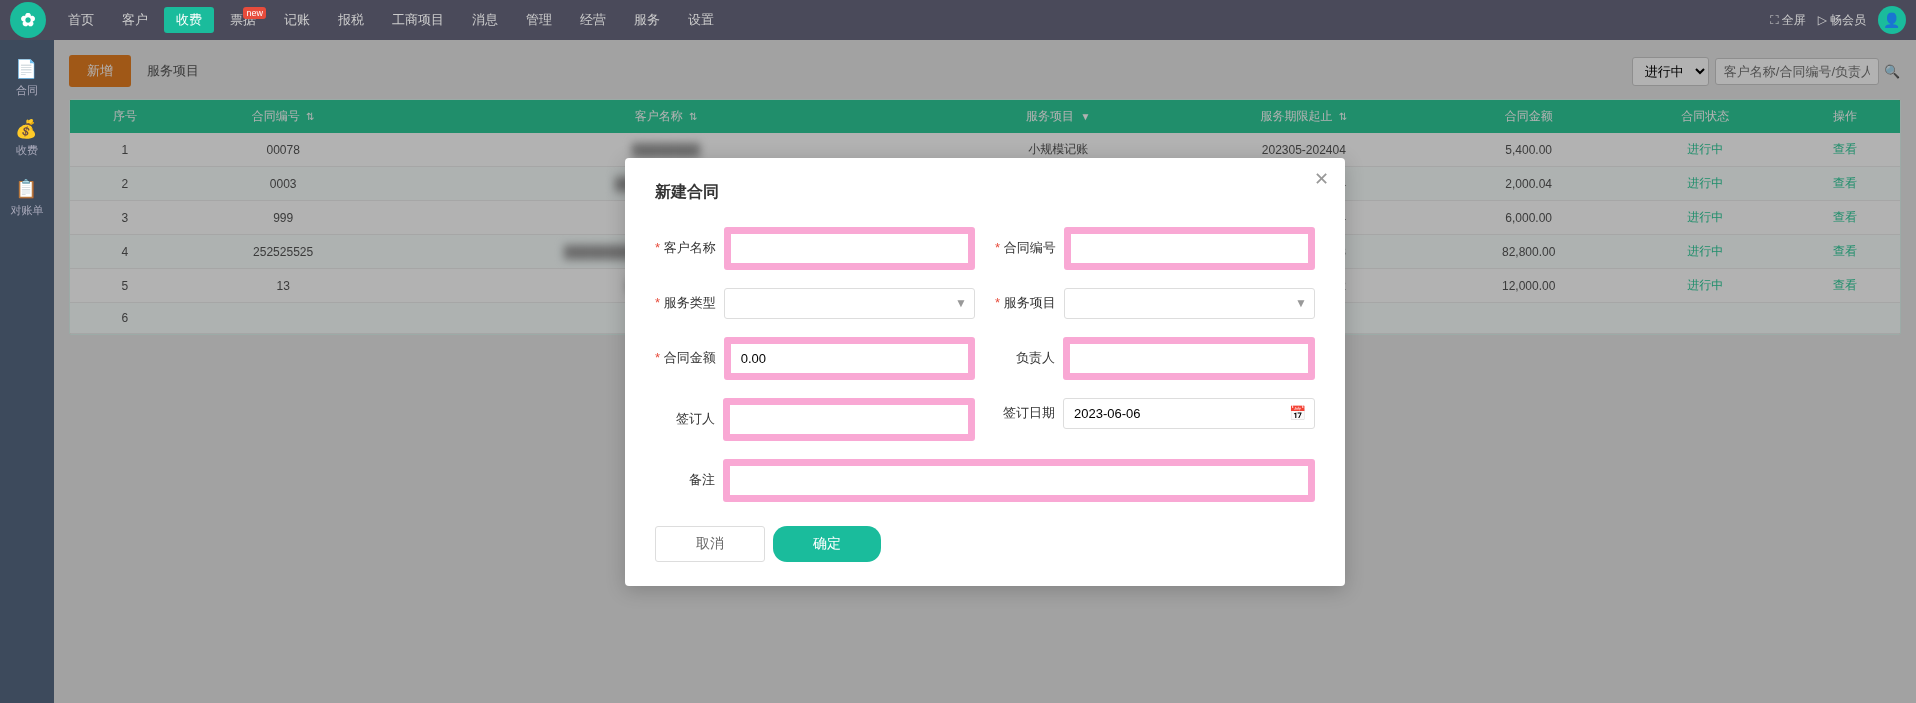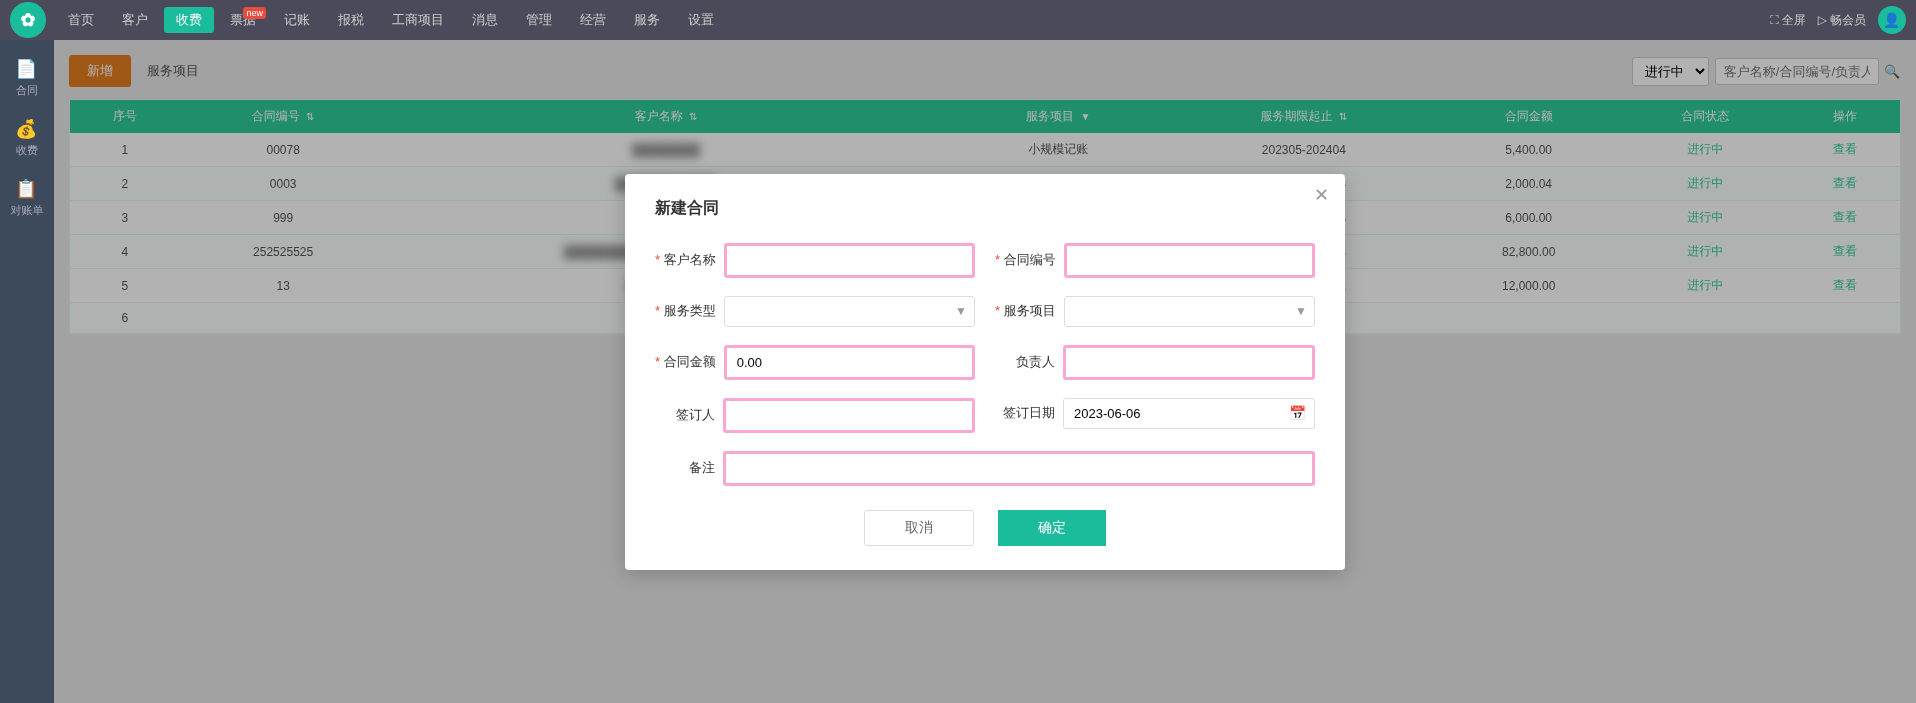--- a/index.html
+++ b/index.html
@@ -123,21 +123,21 @@
     .modal-title { font-size: 16px; color: #333; margin-bottom: 24px; font-weight: bold; }
     .modal-close {
       position: absolute; top: 12px; right: 16px;
       color: #999; cursor: pointer; font-size: 18px; line-height: 1;
     }
     .form-row { display: flex; gap: 20px; margin-bottom: 18px; align-items: flex-start; }
     .form-field { flex: 1; display: flex; align-items: center; gap: 8px; }
     .form-label { font-size: 13px; color: #333; white-space: nowrap; min-width: 60px; text-align: right; }
     .form-label.required::before { content: "* "; color: #e74c3c; }
     .form-input {
-      flex: 1; border: 3px solid #f9a8d4; padding: 7px 10px; border-radius: 3px;
+      flex: 1; border: 7px solid #f9a8d4; padding: 7px 10px; border-radius: 3px;
       font-size: 13px; outline: none;
     }
     .form-select-wrap {
       flex: 1; position: relative;
     }
     .form-select {
       width: 100%; border: 1px solid #ddd; padding: 7px 28px 7px 10px; border-radius: 3px;
       font-size: 13px; outline: none; appearance: none; background: white; cursor: pointer;
     }
     .select-arrow {
@@ -146,28 +146,28 @@
     }
     .date-input-wrap { flex: 1; position: relative; }
     .date-input {
       width: 100%; border: 1px solid #ddd; padding: 7px 30px 7px 10px; border-radius: 3px;
       font-size: 13px; outline: none;
     }
     .date-icon {
       position: absolute; right: 8px; top: 50%; transform: translateY(-50%);
       color: #999; font-size: 14px; pointer-events: none;
     }
-    .modal-footer { display: flex; justify-content: center; gap: 24px; margin-top: 24px; }
+    .modal-footer { display: flex; gap: 8px; margin-top: 24px; }
     .btn-cancel {
       background: white; color: #666; border: 1px solid #ddd;
       padding: 8px 40px; border-radius: 3px; cursor: pointer; font-size: 14px;
     }
     .btn-confirm {
       background: #1abc9c; color: white; border: none;
-      padding: 8px 40px; border-radius: 0; cursor: pointer; font-size: 14px;
+      padding: 8px 40px; border-radius: 14px; cursor: pointer; font-size: 14px;
     }
 
     .table-wrapper { border: 1px solid #e0f5ef; border-radius: 2px; overflow: hidden; }
   </style>
 </head>
 <body>
 
 <div class="top-nav">
   <div class="logo">
     <span>✿</span>

